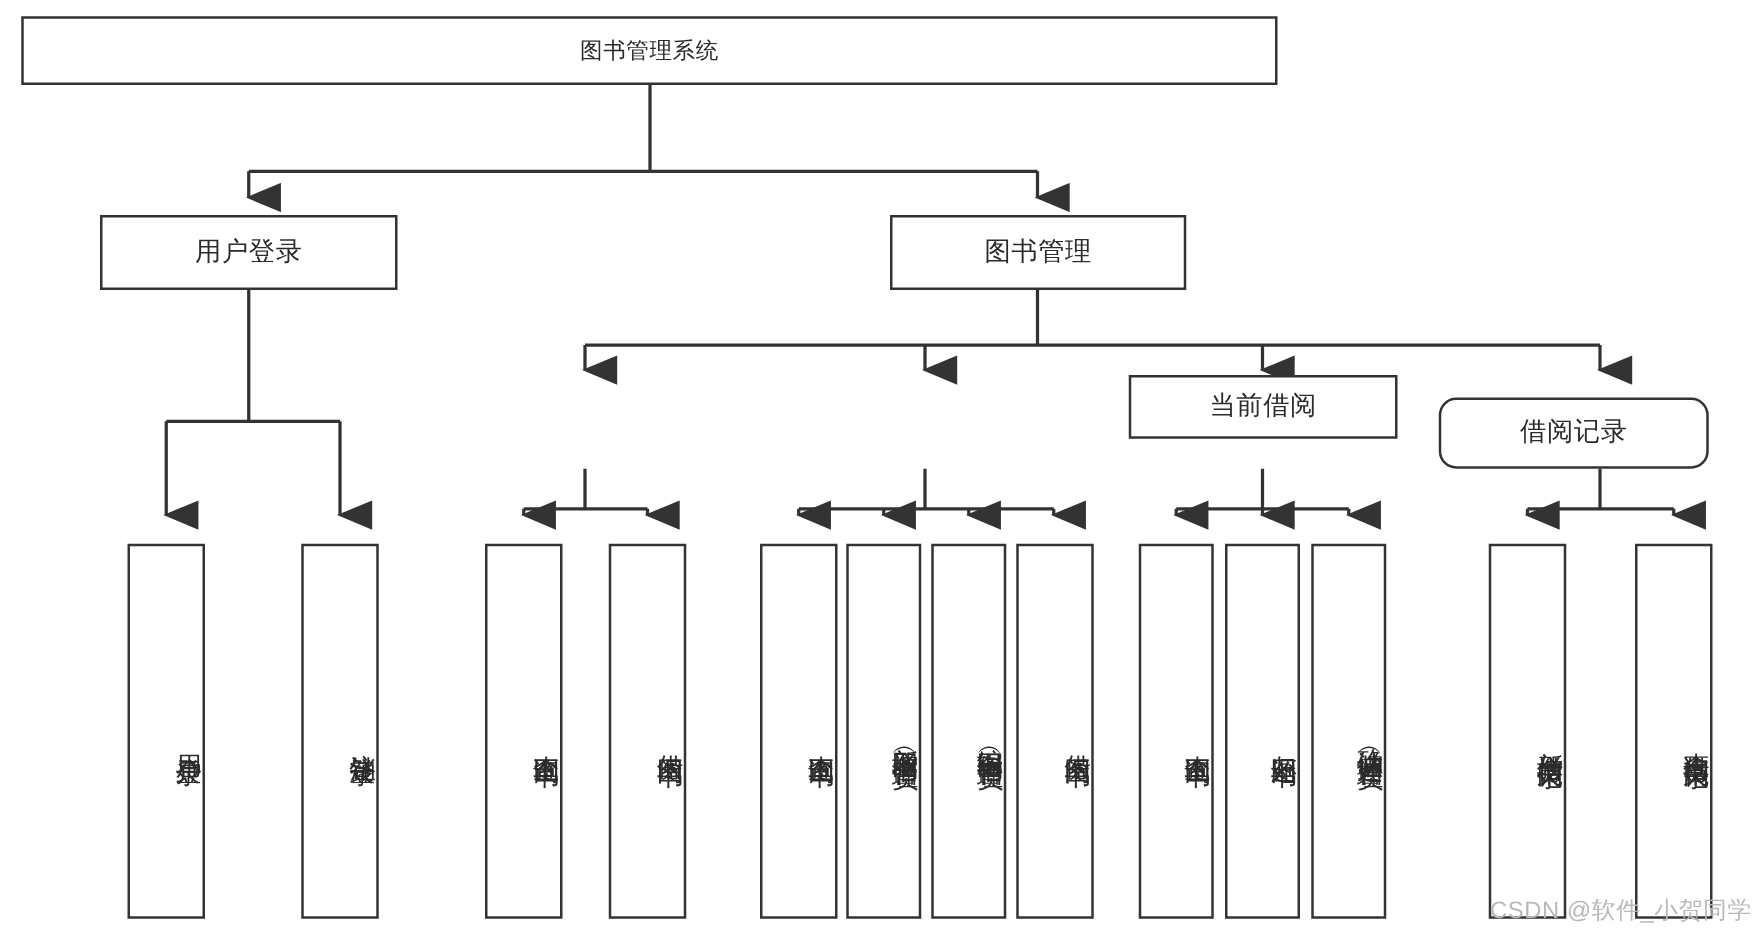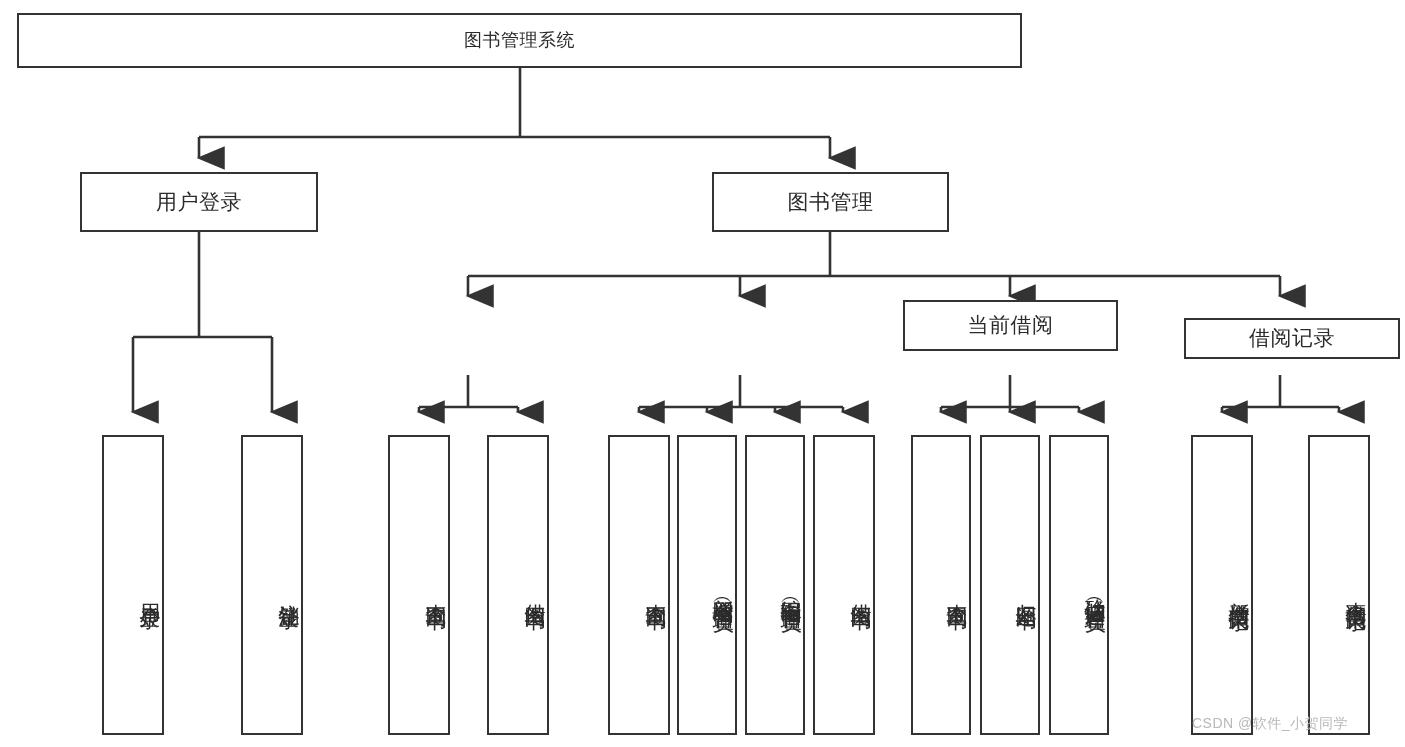--- a/index.html
+++ b/index.html
@@ -54,21 +54,21 @@
     align-items: flex-start;
     justify-content: center;
   }
   .node-v .vlabel {
     writing-mode: vertical-rl;
     text-orientation: upright;
     white-space: nowrap;
   }
   .watermark {
     position: absolute;
-    font-size: 14px;
+    font-size: 19px;
     color: #b8b8b8;
     white-space: nowrap;
     letter-spacing: 0.5px;
   }
 </style>
 </head>
 <body>
 
 <div id="diagram-root">
 
@@ -133,21 +133,21 @@
   <div class="node node-h" style="left:712px; top:172px; width:237px; height:60px;">
     <span>图书管理</span>
   </div>
 
 
 
   <div class="node node-h" style="left:903px; top:300px; width:215px; height:51px;">
     <span>当前借阅</span>
   </div>
 
-  <div class="node node-h" style="left:1184px; top:318px; width:216px; height:41px;">
+  <div class="node node-h" style="left:1151px; top:318px; width:216px; height:57px;border-radius:14px;">
     <span>借阅记录</span>
   </div>
 
   <div class="node node-v" style="left:102px; top:435px; width:62px; height:300px;">
     <span class="vlabel">用户登录</span>
   </div>
 
   <div class="node node-v" style="left:241px; top:435px; width:62px; height:300px;">
     <span class="vlabel">注销登录</span>
   </div>

